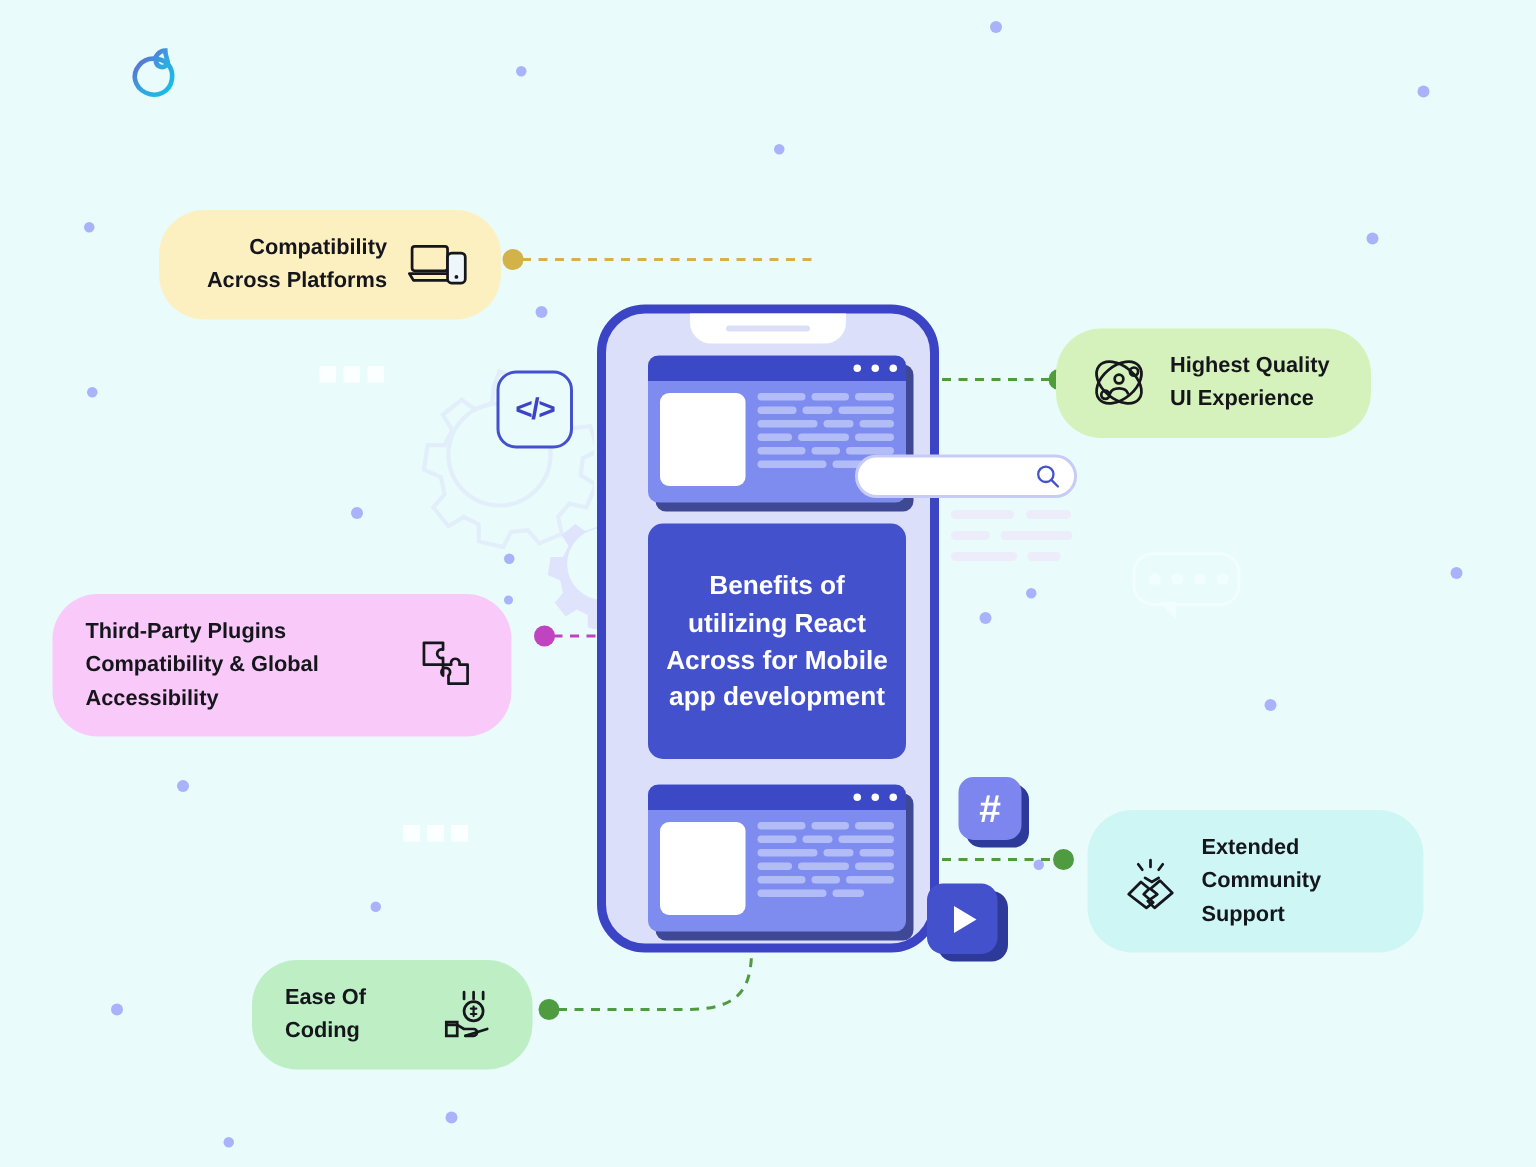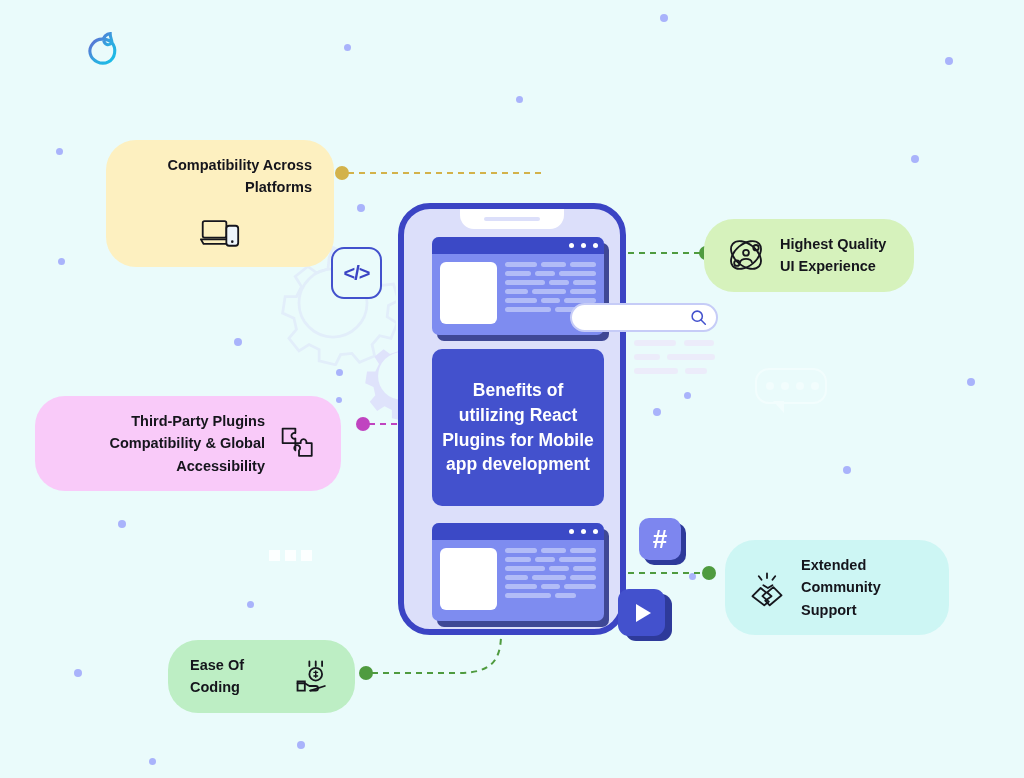--- a/index.html
+++ b/index.html
@@ -57,25 +57,25 @@
     border-radius: 30px;
     padding: 14px 22px;
     gap: 14px;
   }
   .chip .chip-text {
     font-size: 14.5px; font-weight: 700; color: #15151c; line-height: 1.55;
   }
   .chip .chip-icon { flex: 0 0 auto; width: 40px; height: 40px; }
   .chip .chip-icon svg { display:block; width: 100%; height: 100%; }
 
-  #chip-compat   { left: 106px; top: 140px;  width: 228px; background: #fdf0c0; flex-direction: column; }
+  #chip-compat   { left: 106px; top: 140px;  width: 228px; background: #fdf0c0; }
   #chip-compat .chip-text { text-align: right; }
   #chip-quality  { left: 704px; top: 219px;  width: 210px; background: #d6f2bc; }
   #chip-plugins  { left: 35px;  top: 396px;  width: 306px; background: #f9caf9; }
-  #chip-plugins .chip-text { text-align: right; }
+  #chip-plugins .chip-text { }
   #chip-community{ left: 725px; top: 540px;  width: 224px; background: #cdf6f4; }
   #chip-ease     { left: 168px; top: 640px;  width: 187px; background: #bdeec4; }
 
   
   #phone {
     position: absolute; left: 398px; top: 203px;
     width: 228px; height: 432px;
     border: 6px solid #3b44c4;
     border-radius: 32px;
     background: #dcdffa;
@@ -365,21 +365,21 @@
             </div>
           <div class="lrow">
               <span class="l" style="width:50%"></span>
               <span class="l" style="width:24%"></span>
             </div>
         </div>
       </div>
     </div>
 
     <div id="hero">
-      <div class="htext">Benefits of utilizing React Plugins for Mobile app development</div>
+      <div class="htext">Benefits of utilizing React Across for Mobile app development</div>
     </div>
 
     <div class="card" id="card-bot">
       <div class="bar">
         <span class="d" style="right:30px;"></span>
         <span class="d" style="right:18px;"></span>
         <span class="d" style="right:6px;"></span>
       </div>
       <div class="body">
         <div class="thumb"></div>

